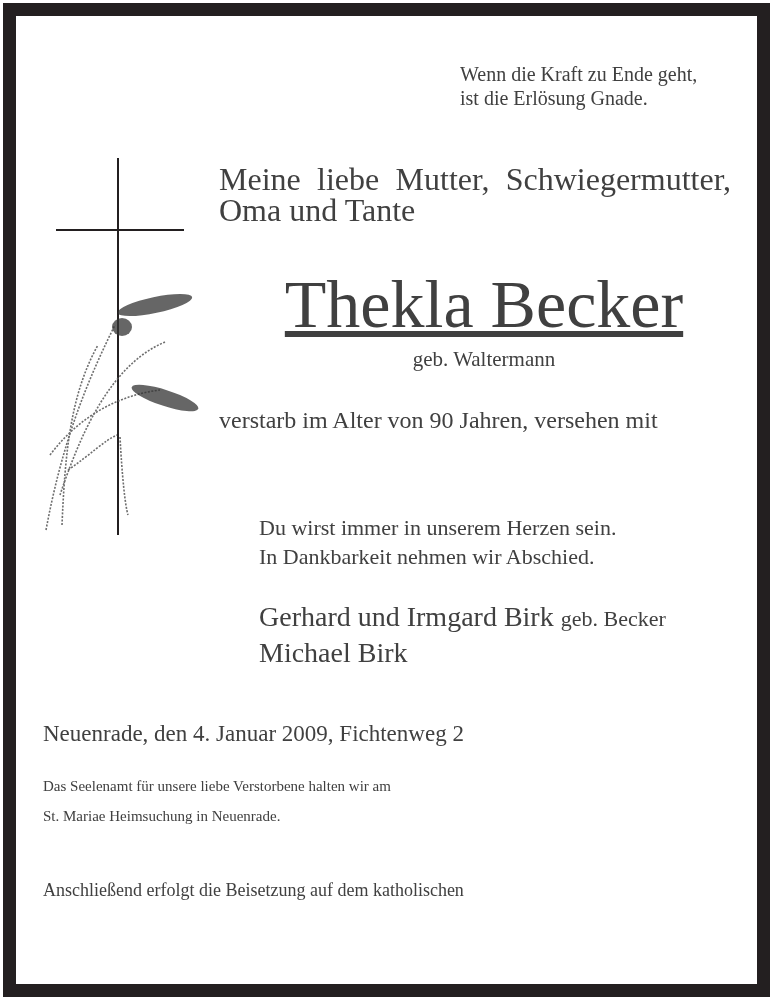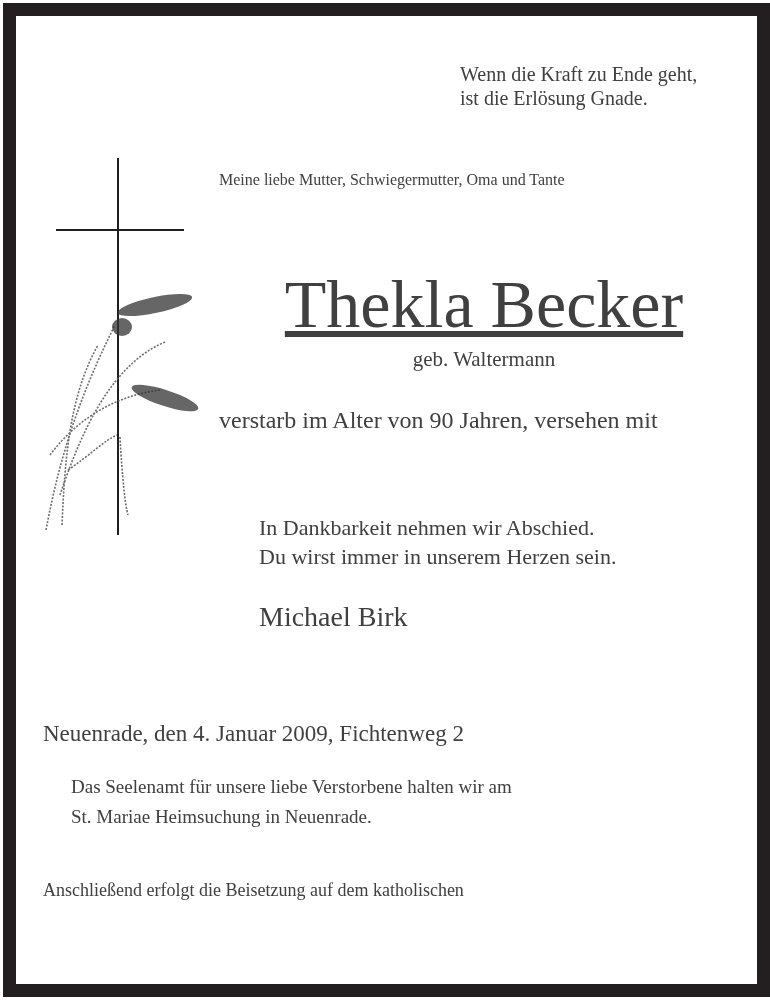--- a/index.html
+++ b/index.html
@@ -3,29 +3,29 @@
 <meta charset="utf-8">
 <style>
   html, body { margin: 0; padding: 0; background: #ffffff; }
   body { width: 770px; height: 1000px; position: relative; overflow: hidden; }
   .frame {
     position: absolute; left: 3px; top: 3px; width: 767px; height: 994px;
     box-sizing: border-box; border: 13px solid #231f20; background: #fff;
   }
   .txt { position: absolute; font-family: "Liberation Serif", "DejaVu Serif", serif; color: #404040; white-space: nowrap; }
   .motto { left: 460px; top: 62px; font-size: 20px; line-height: 24px; }
-  .intro { left: 219px; top: 164px; font-size: 16px; line-height: 31px; width: 512px; white-space: normal; text-align: justify; text-align-last: left; }
+  .intro { left: 219px; top: 164px; font-size: 32px; line-height: 31px; width: 512px; white-space: normal; text-align: justify; text-align-last: left; }
   .name { left: 219px; top: 264px; width: 530px; text-align: center; font-size: 68px; line-height: 80px; text-decoration: underline; }
   .maiden { left: 219px; top: 346px; width: 530px; text-align: center; font-size: 21px; line-height: 26px; }
   .passed { left: 219px; top: 406px; font-size: 24px; line-height: 29px; }
   .thanks { left: 259px; top: 513px; font-size: 22px; line-height: 29px; }
   .mourners { left: 259px; top: 600px; font-size: 28px; line-height: 34px; }
   .mourners .small { font-size: 22px; }
   .place { left: 43px; top: 720px; font-size: 23px; line-height: 28px; text-align: center; }
-  .service { left: 43px; top: 772px; font-size: 19px; line-height: 29.5px; margin-left: 28px; }
+  .service { left: 43px; top: 772px; font-size: 15px; line-height: 29.5px; }
   .burial { left: 43px; top: 876px; font-size: 18px; line-height: 29.5px; }
   .cross-art { position: absolute; left: 40px; top: 155px; width: 160px; height: 385px; }
 </style>
 </head>
 <body>
 
 <div class="frame"></div>
 
 <div class="txt motto">
   <div>Wenn die Kraft zu Ende geht,</div>
@@ -53,25 +53,29 @@
 <div class="txt intro">Meine liebe Mutter, Schwiegermutter, Oma und Tante</div>
 
 <div class="txt name">Thekla Becker</div>
 <div class="txt maiden">geb. Waltermann</div>
 
 <div class="txt passed">
   <div>verstarb im Alter von 90 Jahren, versehen mit</div>
 </div>
 
 <div class="txt thanks">
+  <div>Du wirst immer in unserem Herzen sein.</div>
   <div>In Dankbarkeit nehmen wir Abschied.</div>
-  <div>Du wirst immer in unserem Herzen sein.</div>
 </div>
 
 <div class="txt mourners">
+  <div>
+    <span>Gerhard und Irmgard Birk</span>
+    <span class="small">geb. Becker</span>
+  </div>
   <div>
     <span>Michael Birk</span>
   </div>
 </div>
 
 <div class="txt place">Neuenrade, den 4. Januar 2009, Fichtenweg 2</div>
 
 <div class="txt service">
   <div>Das Seelenamt für unsere liebe Verstorbene halten wir am</div>
   <div>St. Mariae Heimsuchung in Neuenrade.</div>

